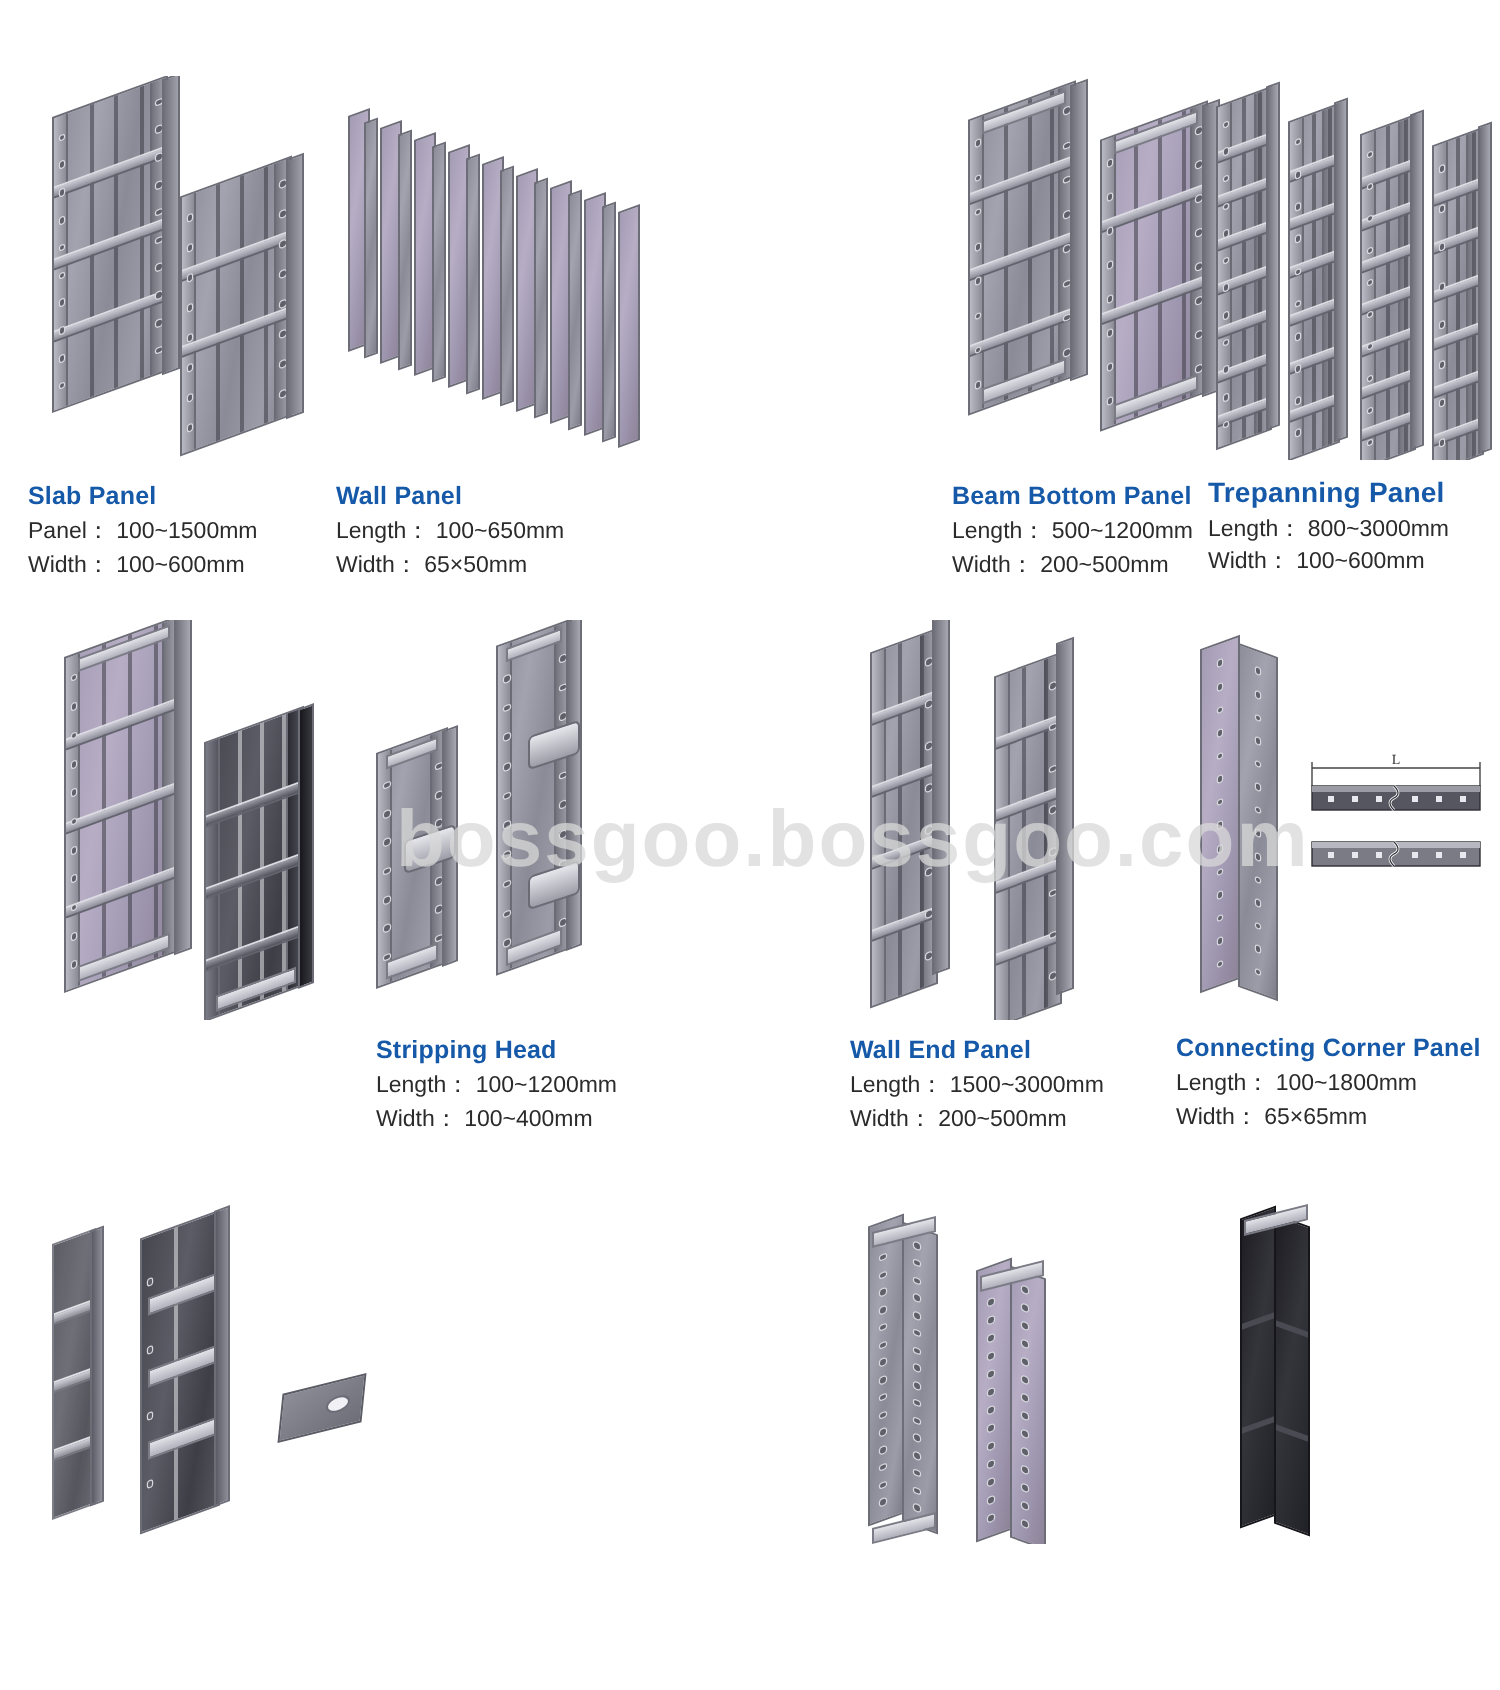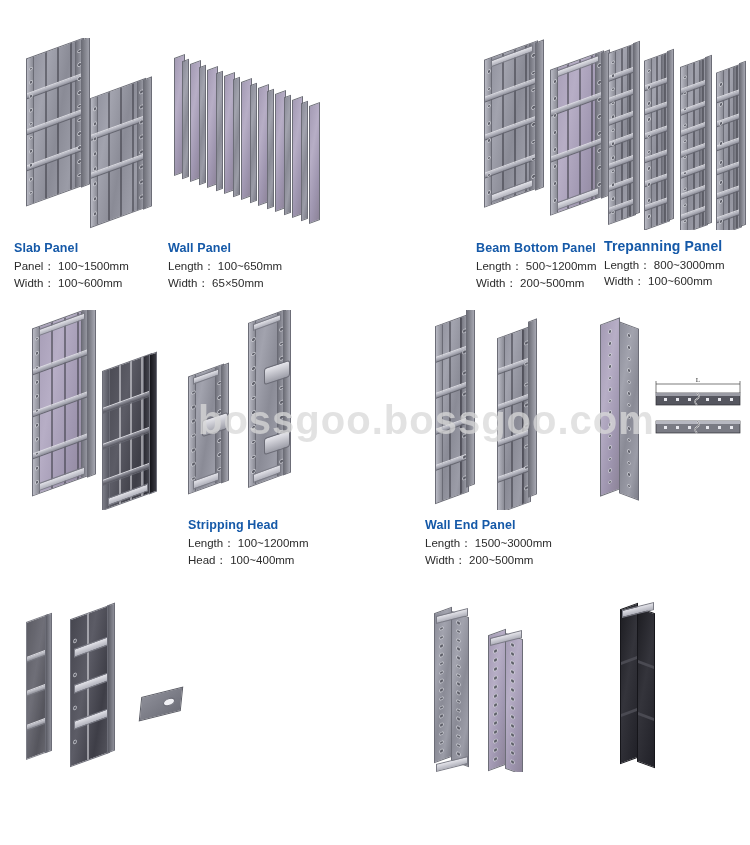--- a/index.html
+++ b/index.html
@@ -503,21 +503,21 @@
         <div class="panelbody panel-skew" style="left:35px;top:-7px;width:8px;height:165px;background:linear-gradient(90deg,#6f7079,#a6a7b1);"></div>
         <div style="position:absolute;left:16px;top:48px;width:24px;height:15px;border-radius:3px;
                     background:linear-gradient(180deg,#e6e6ec,#9c9da7);border:1px solid #6a6b75;transform:skewY(-18deg);"></div>
         <div style="position:absolute;left:16px;top:118px;width:24px;height:15px;border-radius:3px;
                     background:linear-gradient(180deg,#e6e6ec,#9c9da7);border:1px solid #6a6b75;transform:skewY(-18deg);"></div>
       </div>
     </div>
     <div class="caption" style="top:208px;">
       <div class="cap-title">Stripping Head</div>
       <div class="cap-line">Length： 100~1200mm</div>
-      <div class="cap-line">Head： 100~400mm</div>
+      <div class="cap-line">Width： 100~400mm</div>
     </div>
   </div>
 
   <div class="item" style="left:425px;top:310px;width:160px;height:255px;">
     <div class="art" style="width:160px;height:200px;">
       <div class="iso" style="left:10px;top:10px;width:48px;height:190px;">
         <div class="panelbody panel-skew" style="left:0;top:0;width:34px;height:178px;">
           <div class="edge-l"></div>
             <div class="edge-r"></div>
           <div class="rib-v" style="left:13px;"></div>
@@ -640,20 +640,25 @@
             <rect x="38" y="49" width="3" height="3"></rect>
               <rect x="56" y="49" width="3" height="3"></rect>
             <rect x="68" y="49" width="3" height="3"></rect>
               <rect x="80" y="49" width="3" height="3"></rect>
           </g>
           <path d="M47 44 q4 4 0 6 q-4 2 0 6" fill="none" stroke="#fff" stroke-width="1.4"></path>
           <path d="M47 44 q4 4 0 6 q-4 2 0 6" fill="none" stroke="#2e2e35" stroke-width="0.6"></path>
         </svg>
       </div>
     </div>
+    <div class="caption" style="top:212px;">
+      <div class="cap-title">Connecting Corner Panel</div>
+      <div class="cap-line">Length： 100~1800mm</div>
+      <div class="cap-line">Width： 65×65mm</div>
+    </div>
   </div>
 
   <div class="item" style="left:14px;top:600px;width:175px;height:240px;">
     <div class="art" style="width:175px;height:172px;">
       <div class="iso" style="left:12px;top:18px;width:40px;height:150px;">
         <div class="panelbody panel-skew tint-dark" style="left:0;top:0;width:22px;height:138px;opacity:.88;">
           <div class="rib-h" style="top:34px;background:linear-gradient(180deg,#c9cad3,#7d7e88);"></div>
           <div class="rib-h" style="top:68px;background:linear-gradient(180deg,#c9cad3,#7d7e88);"></div>
           <div class="rib-h" style="top:102px;background:linear-gradient(180deg,#c9cad3,#7d7e88);"></div>
         </div>

